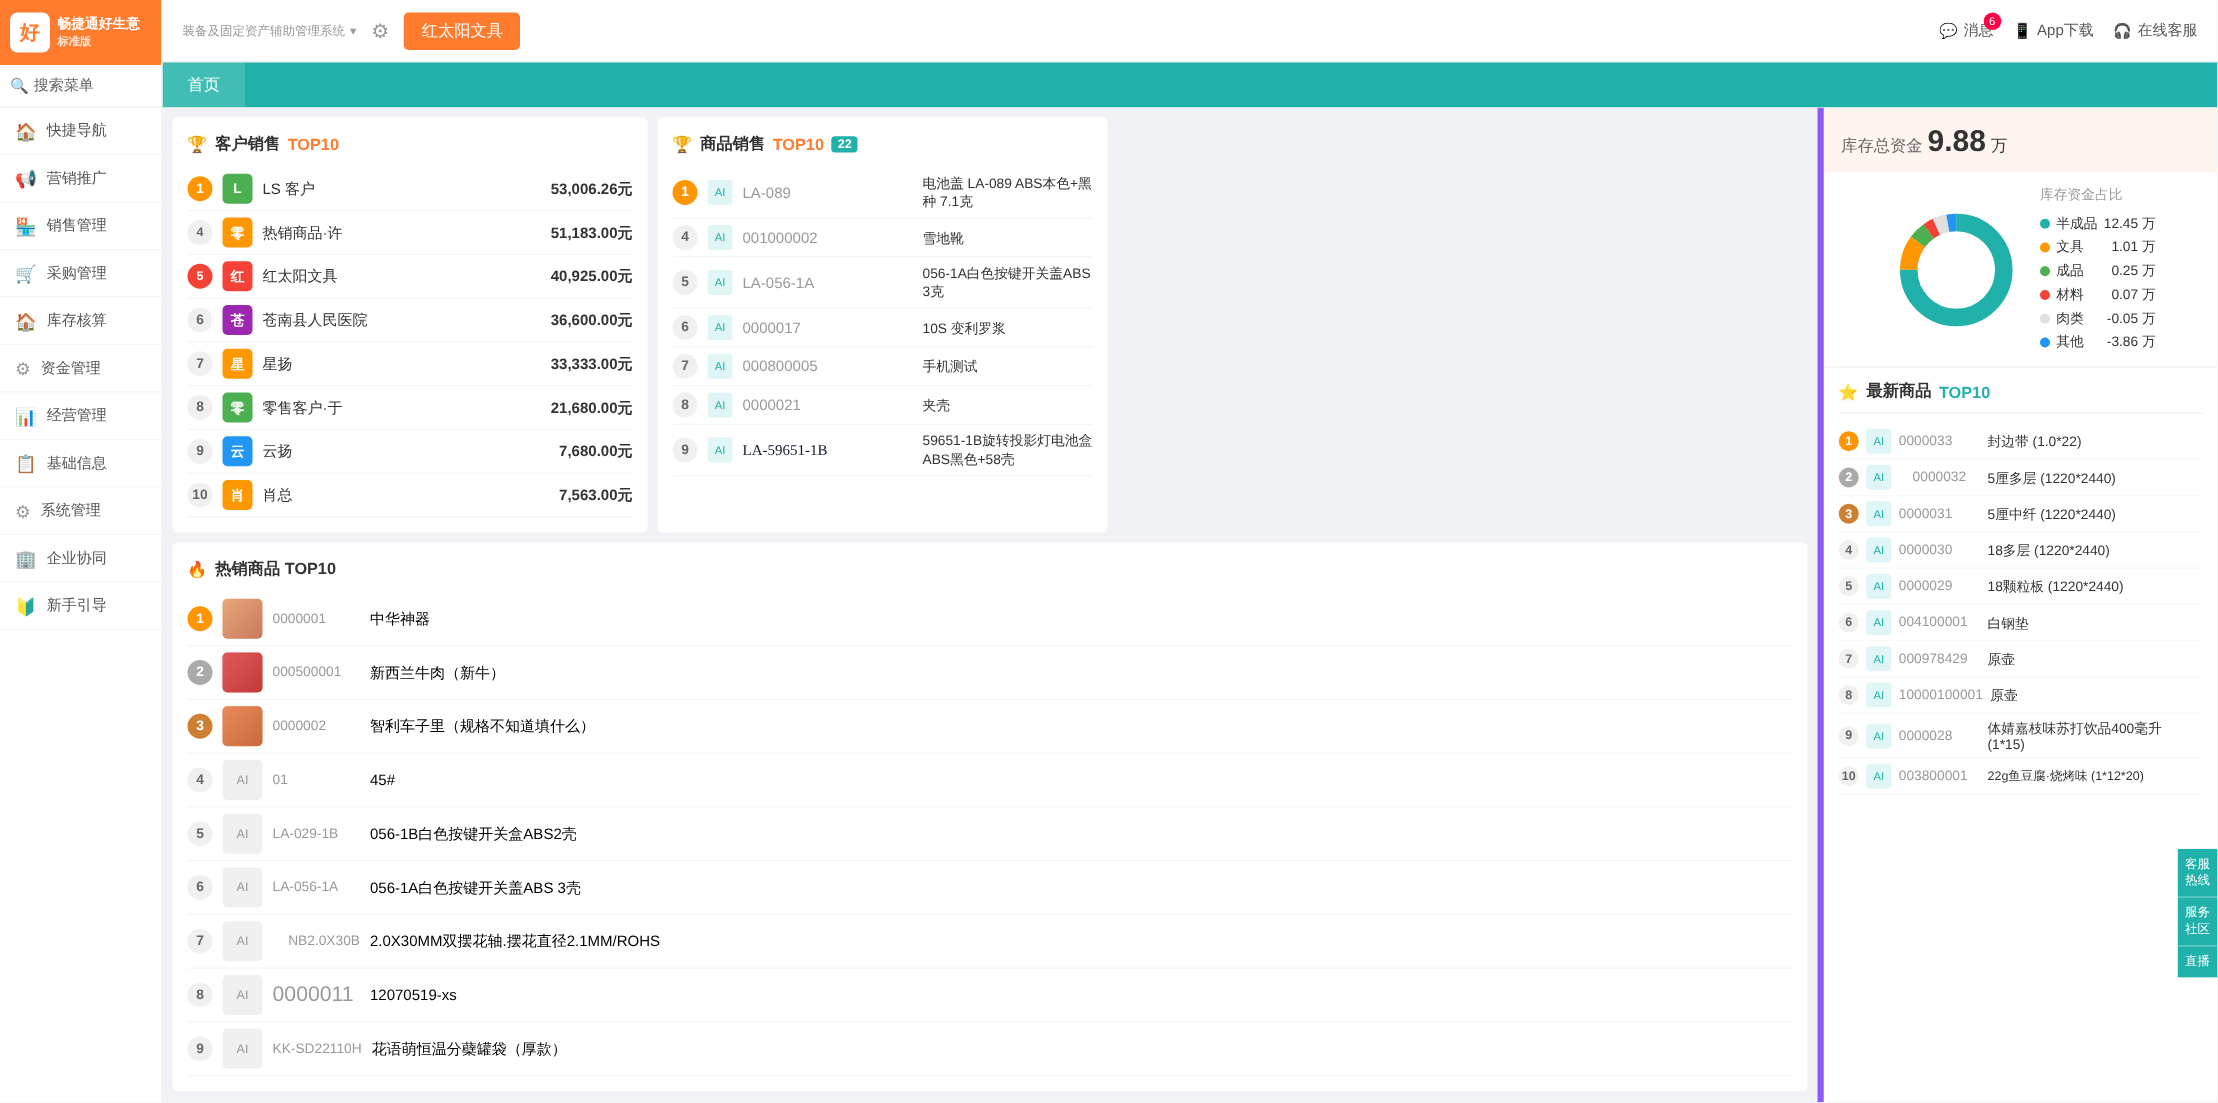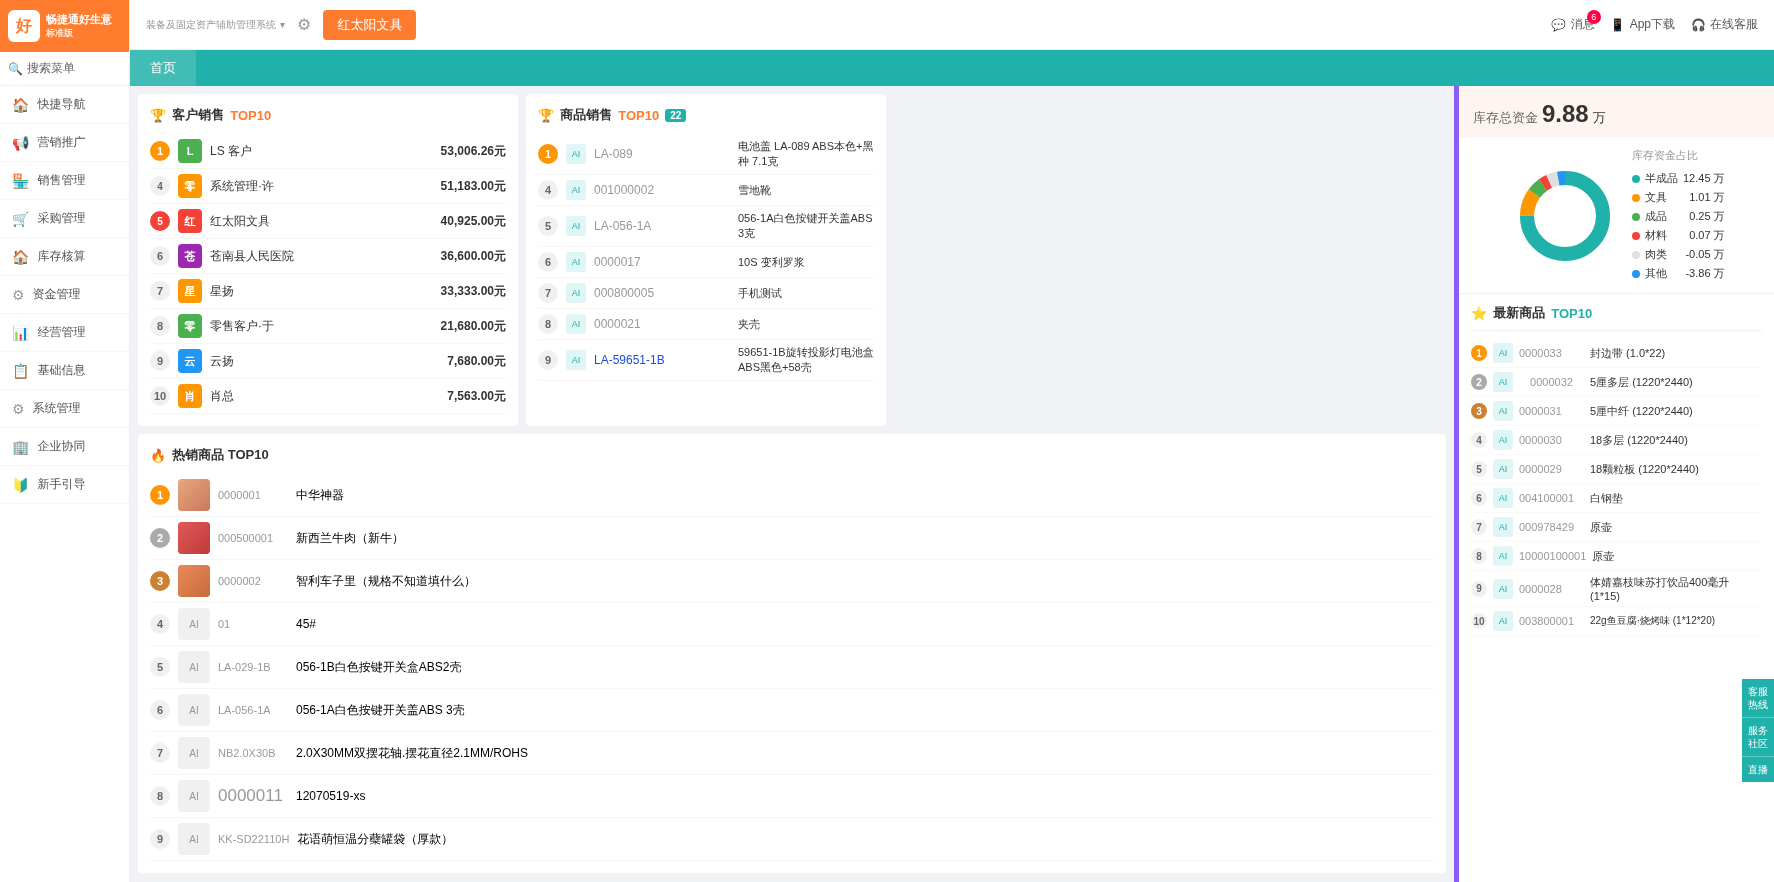--- a/index.html
+++ b/index.html
@@ -440,21 +440,21 @@
           <ul class="rank-list">
             <li class="rank-item">
               <span class="rank-num gold">1</span>
               <div class="rank-avatar" style="background:#4caf50;">L</div>
               <span class="rank-name">LS 客户</span>
               <span class="rank-value">53,006.26元</span>
             </li>
             <li class="rank-item">
               <span class="rank-num" style="font-size:10px;color:#666;background:#f0f0f0;border-radius:50%;width:20px;height:20px;display:flex;align-items:center;justify-content:center;">4</span>
               <div class="rank-avatar" style="background:#ff9800;">零</div>
-              <span class="rank-name">系统管理·许</span>
+              <span class="rank-name">热销商品·许</span>
               <span class="rank-value">51,183.00元</span>
             </li>
             <li class="rank-item">
               <span class="rank-num" style="font-size:10px;color:#fff;background:#f44336;border-radius:50%;width:20px;height:20px;display:flex;align-items:center;justify-content:center;font-weight:bold;">5</span>
               <div class="rank-avatar" style="background:#f44336;">红</div>
               <span class="rank-name">红太阳文具</span>
               <span class="rank-value">40,925.00元</span>
             </li>
             <li class="rank-item">
               <span class="rank-num normal">6</span>
@@ -529,21 +529,21 @@
             </li>
             <li class="rank-item">
               <span class="rank-num normal">8</span>
               <div class="small-icon-box">AI</div>
               <span class="rank-name" style="color:#999;min-width:60px;">0000021</span>
               <span class="rank-name" style="font-size:11px;">夹壳</span>
             </li>
             <li class="rank-item">
               <span class="rank-num normal">9</span>
               <div class="small-icon-box">AI</div>
-              <span class="rank-name" style="color:#1d4ed8;min-width:60px;">LA-59651-1B</span>
+              <span class="rank-name" style="color:#0f172a;min-width:60px;font-family:Liberation Serif, serif;">LA-59651-1B</span>
               <span class="rank-name" style="font-size:11px;">59651-1B旋转投影灯电池盒 ABS黑色+58壳</span>
             </li>
           </ul>
         </div>
       </div>
 
       <div class="card" style="margin:0 8px 8px;">
         <div class="card-title">
           <span>🔥</span>
           <span>热销商品 TOP10</span>
@@ -587,21 +587,21 @@
           </div>
           <div class="product-item">
             <span class="rank-num normal">6</span>
             <div class="product-thumb">AI</div>
             <span style="color:#999;font-size:11px;min-width:70px;">LA-056-1A</span>
             <span style="font-size:12px;">056-1A白色按键开关盖ABS 3壳</span>
           </div>
           <div class="product-item">
             <span class="rank-num normal">7</span>
             <div class="product-thumb">AI</div>
-            <span style="color:#999;font-size:11px;min-width:70px;">NB2.0X30B</span>
+            <span style="color:#999;font-size:11px;min-width:70px;text-align:right;">NB2.0X30B</span>
             <span style="font-size:12px;">2.0X30MM双摆花轴.摆花直径2.1MM/ROHS</span>
           </div>
           <div class="product-item">
             <span class="rank-num normal">8</span>
             <div class="product-thumb">AI</div>
             <span style="color:#999;font-size:17px;min-width:70px;">0000011</span>
             <span style="font-size:12px;">12070519-xs</span>
           </div>
           <div class="product-item">
             <span class="rank-num normal">9</span>

